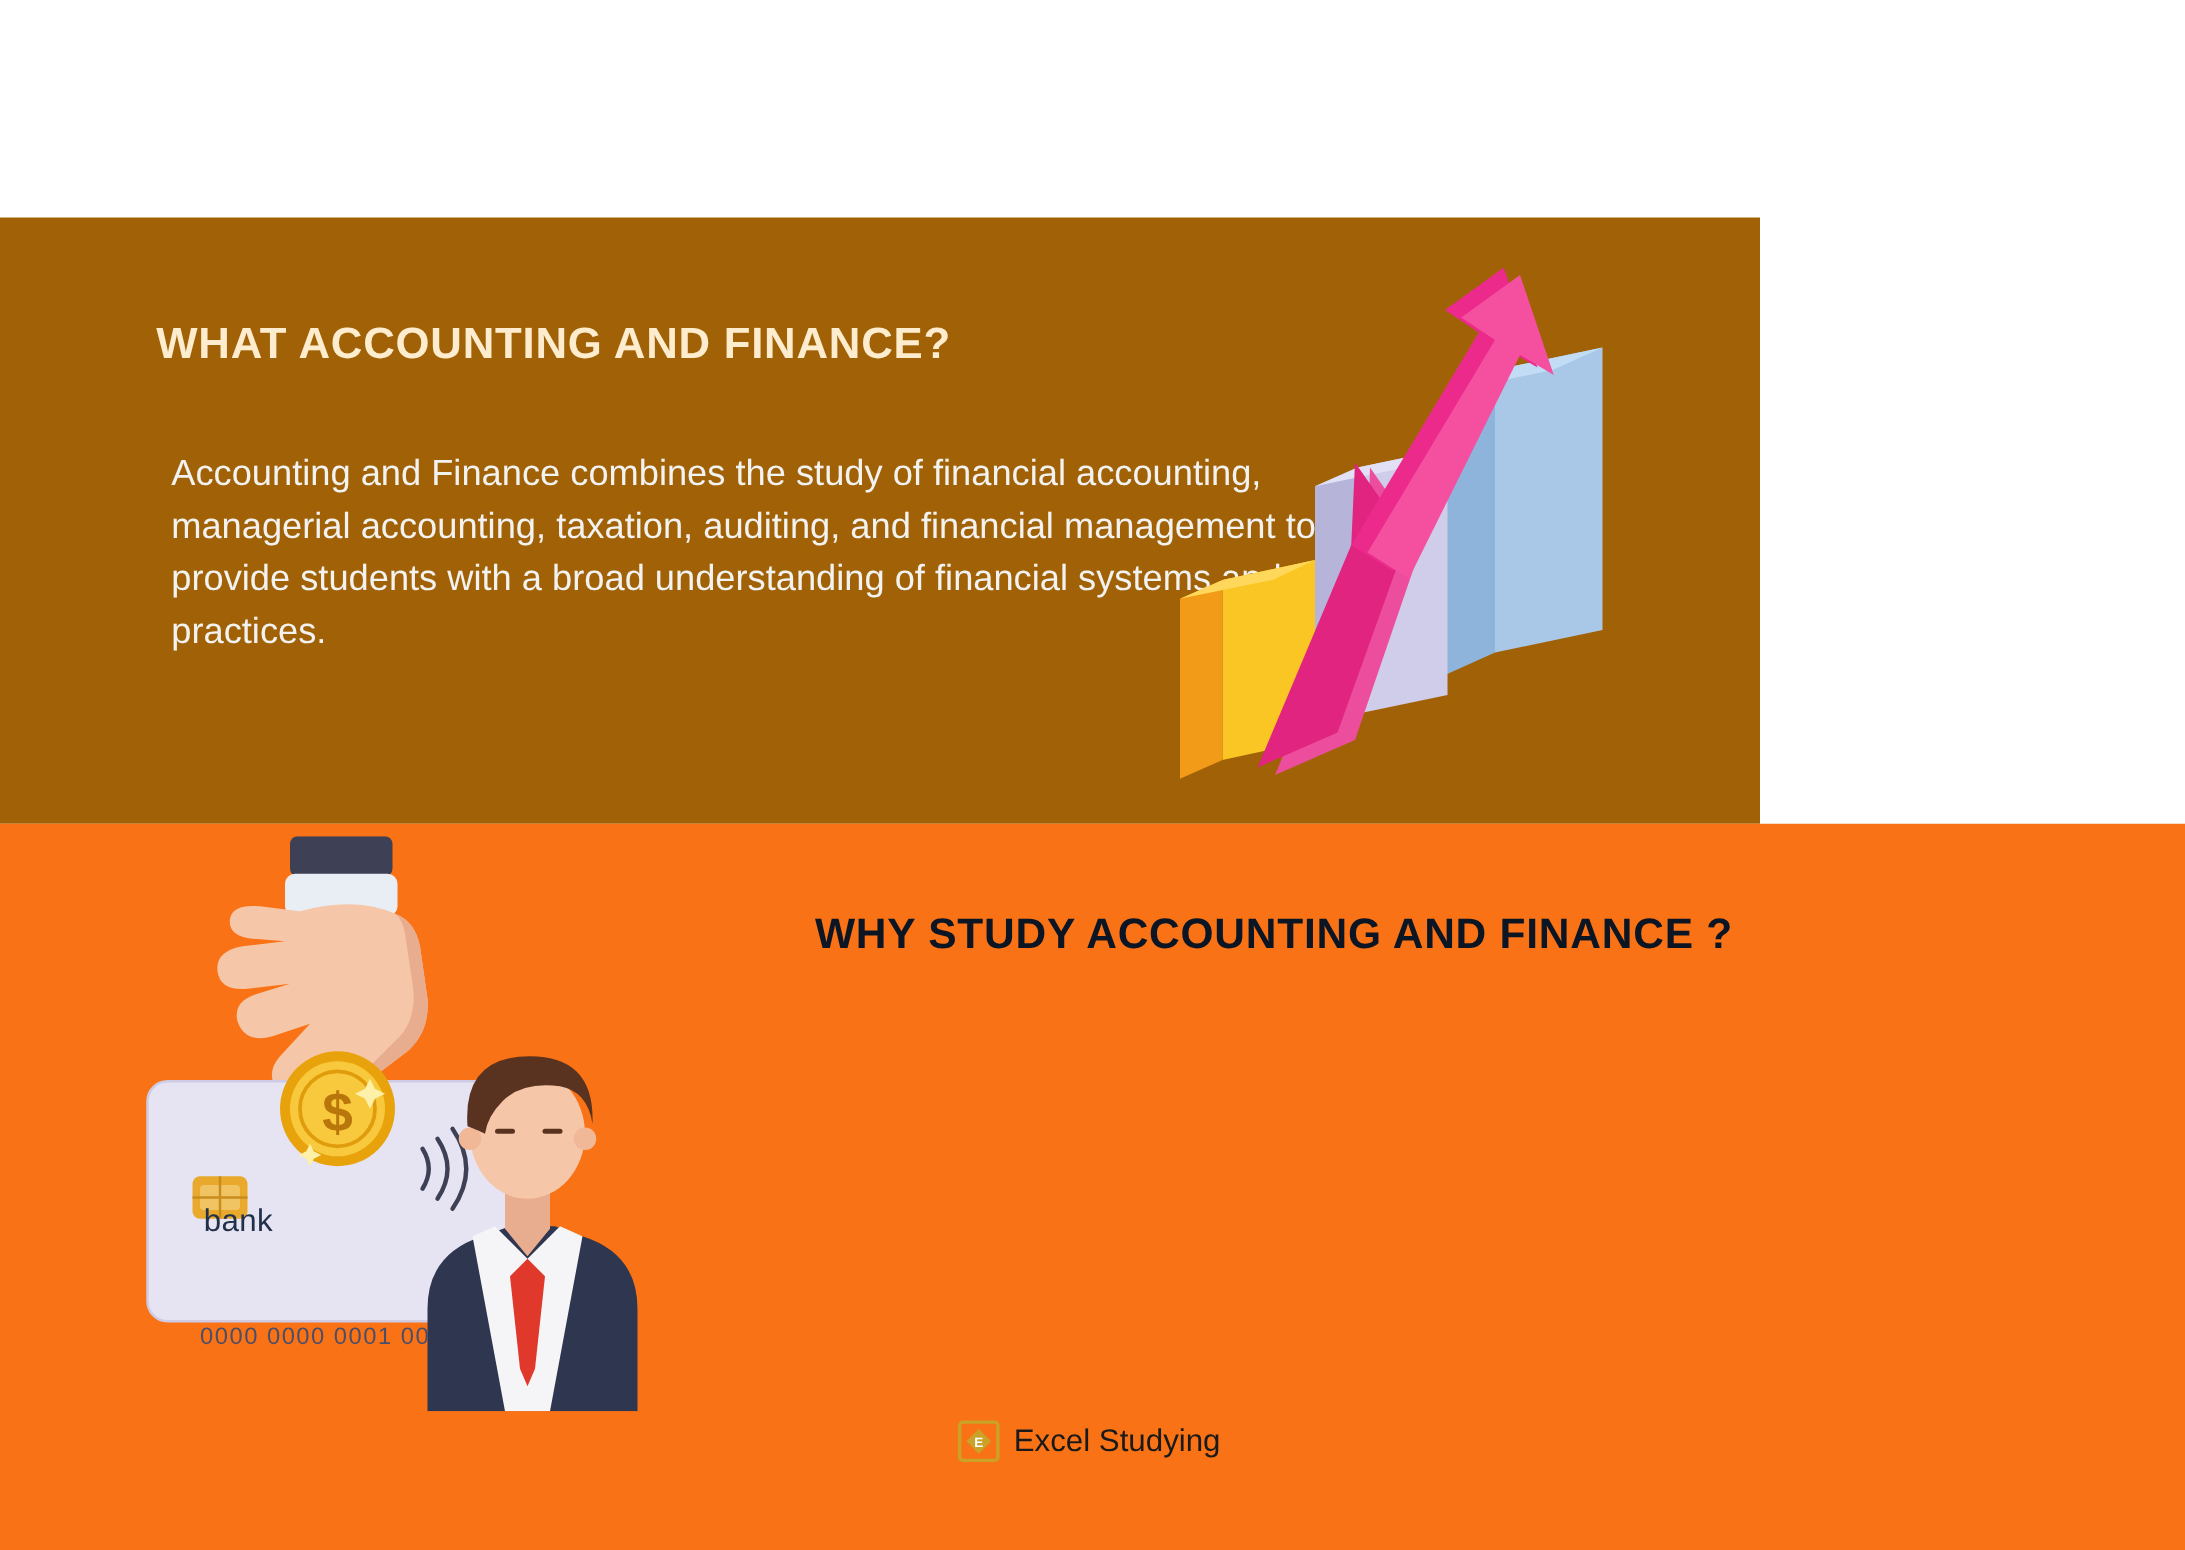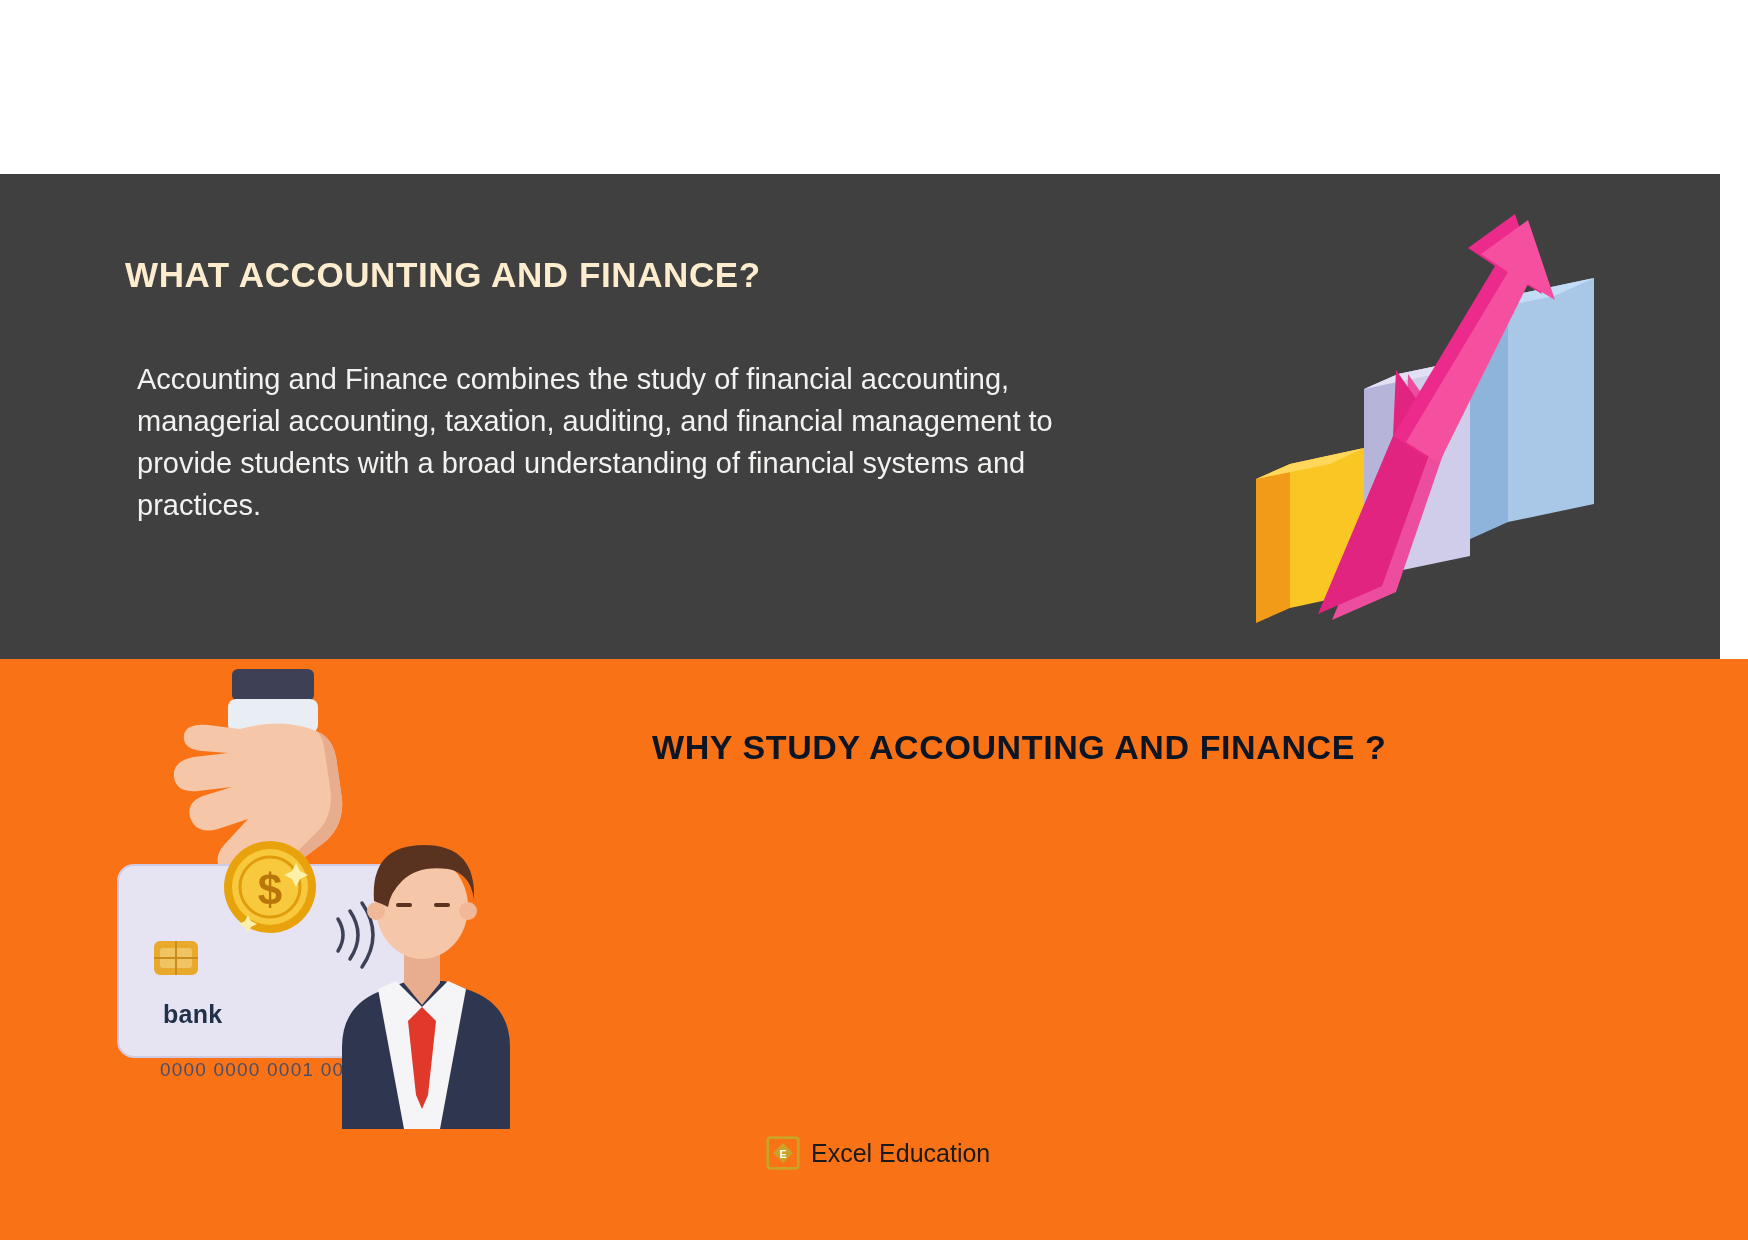--- a/index.html
+++ b/index.html
@@ -13,23 +13,23 @@
     font-family: "Liberation Sans", sans-serif;
     overflow: hidden;
     position: relative;
   }
 
   
   #top-section {
     position: absolute;
     left: 0;
     top: 174px;
-    width: 1720px;
+    width: 1408px;
     height: 485px;
-    background: #404040;
+    background: #a16207;
     overflow: hidden;
   }
 
   #top-text-block {
     position: absolute;
     left: 125px;
     top: 80px;
     width: 1040px;
   }
 
@@ -102,24 +102,23 @@
     top: 10px;
     width: 430px;
     height: 460px;
   }
 
   .bank-label {
     position: absolute;
     left: 163px;
     top: 963px;
     font-size: 25px;
-    font-weight: bold;
+    font-weight: normal;
     color: #22314a;
     letter-spacing: 0.3px;
-    margin-top: 37px;
   }
 
   .card-number {
     position: absolute;
     left: 160px;
     top: 1059px;
     font-size: 19px;
     color: #4a4e69;
     letter-spacing: 1.2px;
     white-space: nowrap;
@@ -257,14 +256,14 @@
 <div class="card-number">0000 0000 0001 00</div>
 
 <div id="footer-logo">
   <span class="logo-mark-wrap">
     <svg class="logo-mark" viewBox="0 0 40 40" xmlns="http://www.w3.org/2000/svg">
       <rect x="3" y="3" width="34" height="34" rx="3" fill="none" stroke="#c9a227" stroke-width="3"></rect>
       <polygon points="20,9 31,20 20,31 9,20" fill="#c9a227"></polygon>
       <text x="20" y="25" font-family="Liberation Sans, sans-serif" font-size="12" font-weight="bold" fill="#ffffff" text-anchor="middle">E</text>
     </svg>
   </span>
-  <span class="logo-text">Excel Education</span>
+  <span class="logo-text">Excel Studying</span>
 </div>
 
 </body></html>

